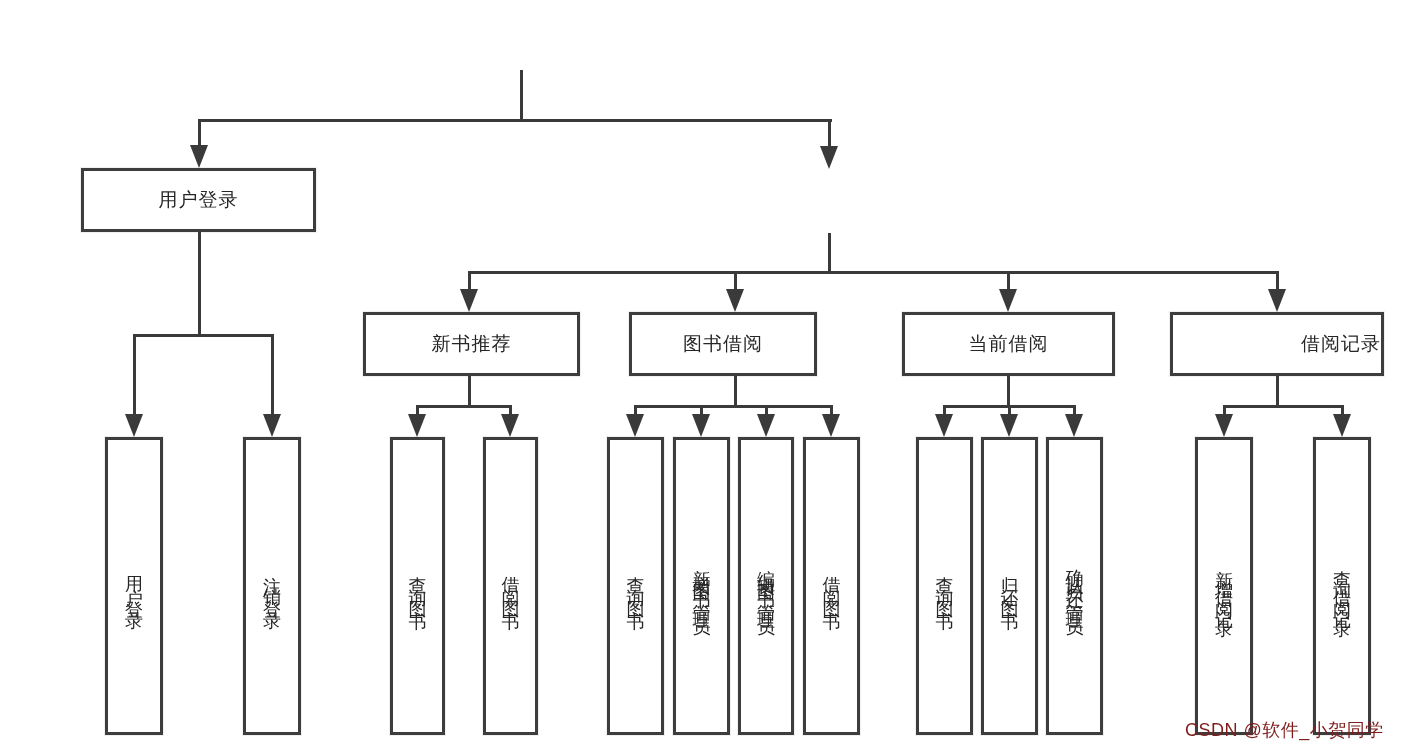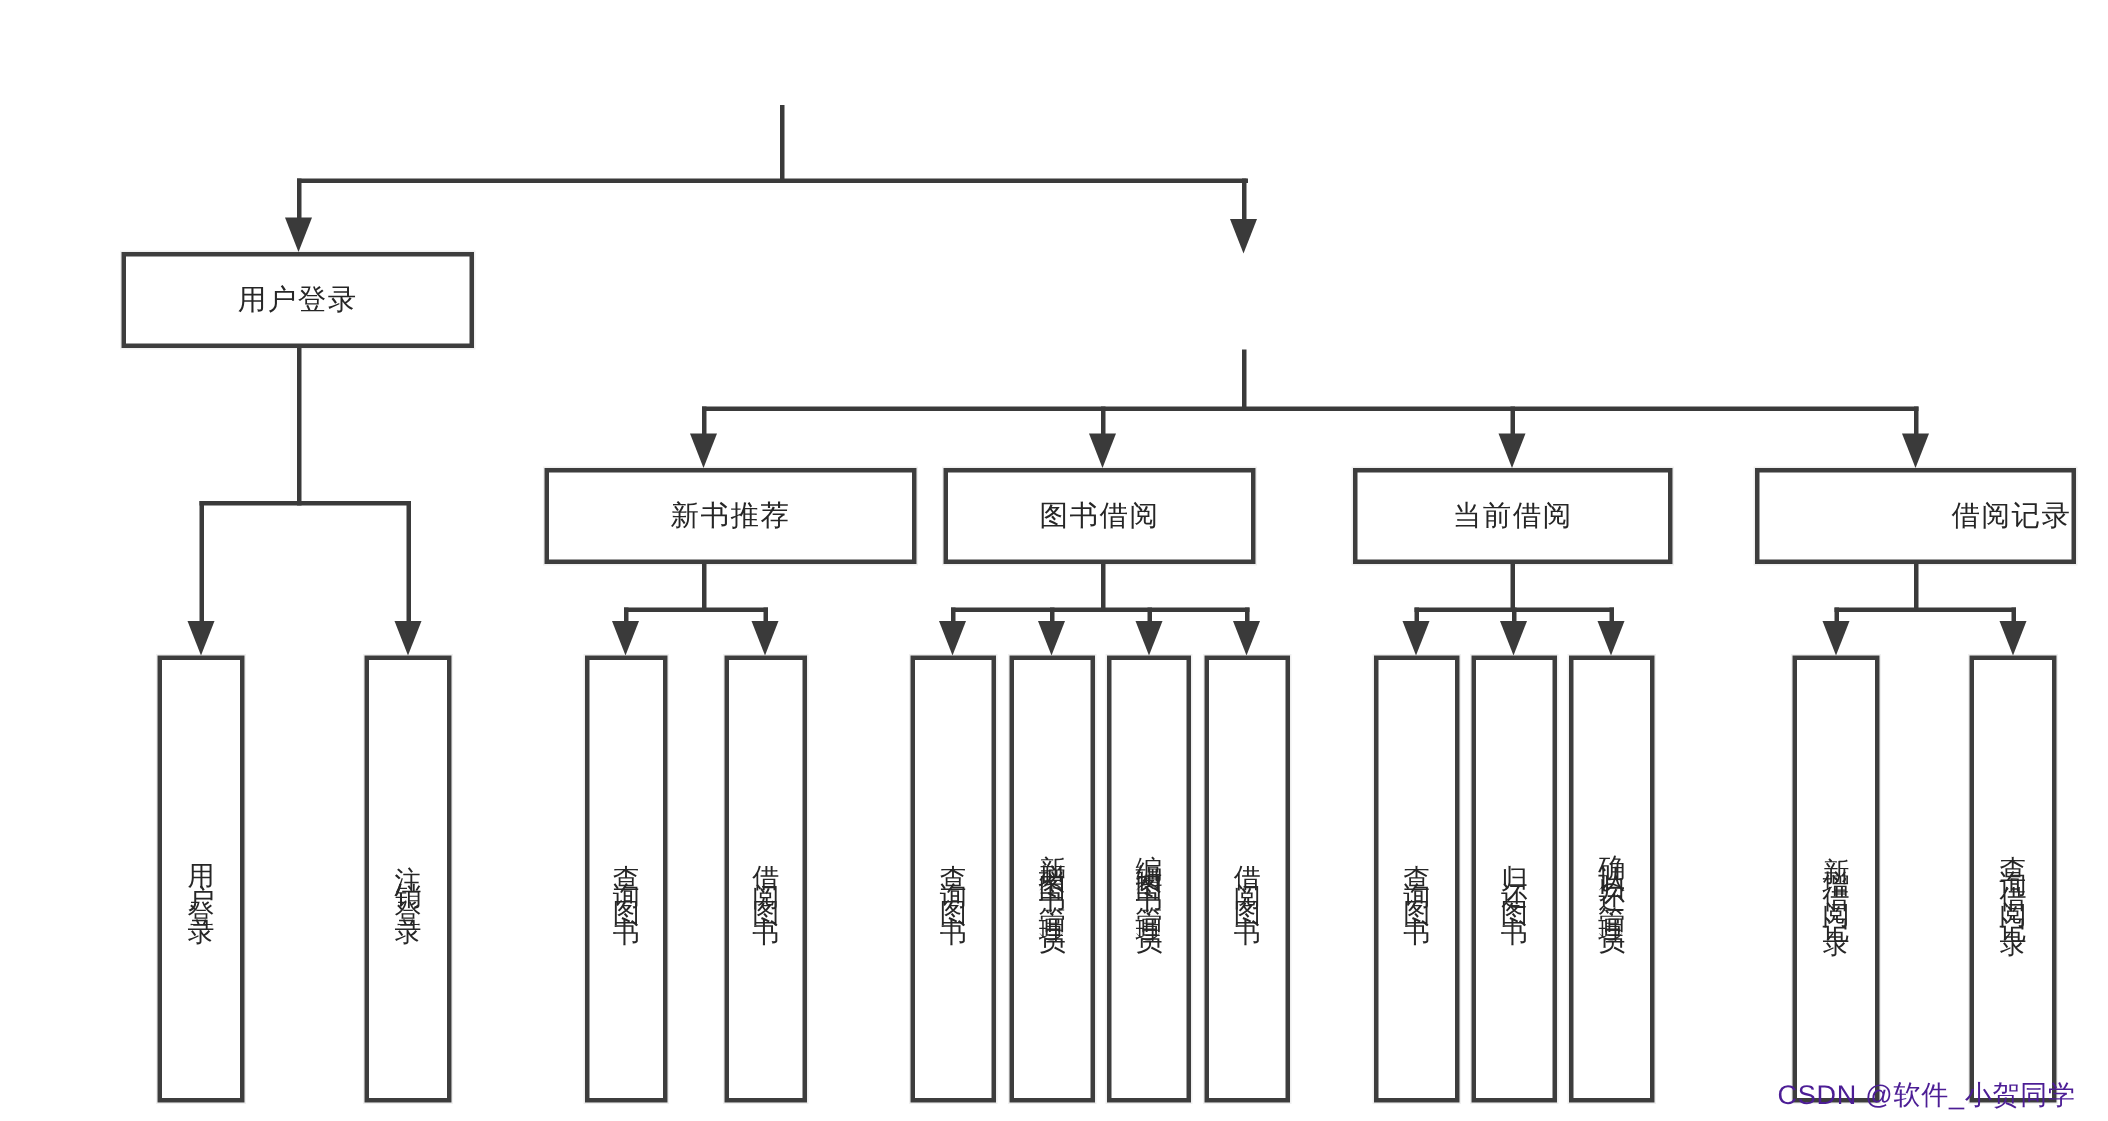--- a/index.html
+++ b/index.html
@@ -47,21 +47,21 @@
   .tri{
     position:absolute;width:0;height:0;
     border-left:9px solid transparent;
     border-right:9px solid transparent;
     border-top:23px solid var(--line);
   }
   .watermark{
     position:absolute;
     left:1185px;top:718px;
     font-size:18px;
-    color:#4c1d95;
+    color:#7f1d1d;
     letter-spacing:0.5px;
     white-space:nowrap;
   }
 </style>
 </head>
 <body>
 
 <div class="canvas">
 
 
@@ -87,24 +87,24 @@
   <div class="h" style="left:468px;top:271px;width:811px;"></div>
   <div class="v" style="left:468px;top:271px;height:19px;"></div>
   <div class="tri" style="left:460px;top:289px;"></div>
   <div class="v" style="left:734px;top:271px;height:19px;"></div>
   <div class="tri" style="left:726px;top:289px;"></div>
   <div class="v" style="left:1007px;top:271px;height:19px;"></div>
   <div class="tri" style="left:999px;top:289px;"></div>
   <div class="v" style="left:1276px;top:271px;height:19px;"></div>
   <div class="tri" style="left:1268px;top:289px;"></div>
 
-  <div class="node" style="left:363px;top:312px;width:248px;height:64px;">
+  <div class="node" style="left:363px;top:312px;width:217px;height:64px;">
     <span>新书推荐</span>
   </div>
-  <div class="node" style="left:629px;top:312px;width:208px;height:64px;">
+  <div class="node" style="left:629px;top:312px;width:188px;height:64px;">
     <span>图书借阅</span>
   </div>
   <div class="node" style="left:902px;top:312px;width:213px;height:64px;">
     <span>当前借阅</span>
   </div>
   <div class="node" style="left:1170px;top:312px;width:214px;height:64px;justify-content:flex-end;">
     <span>借阅记录</span>
   </div>
 
   <div class="v" style="left:468px;top:376px;height:31px;"></div>

